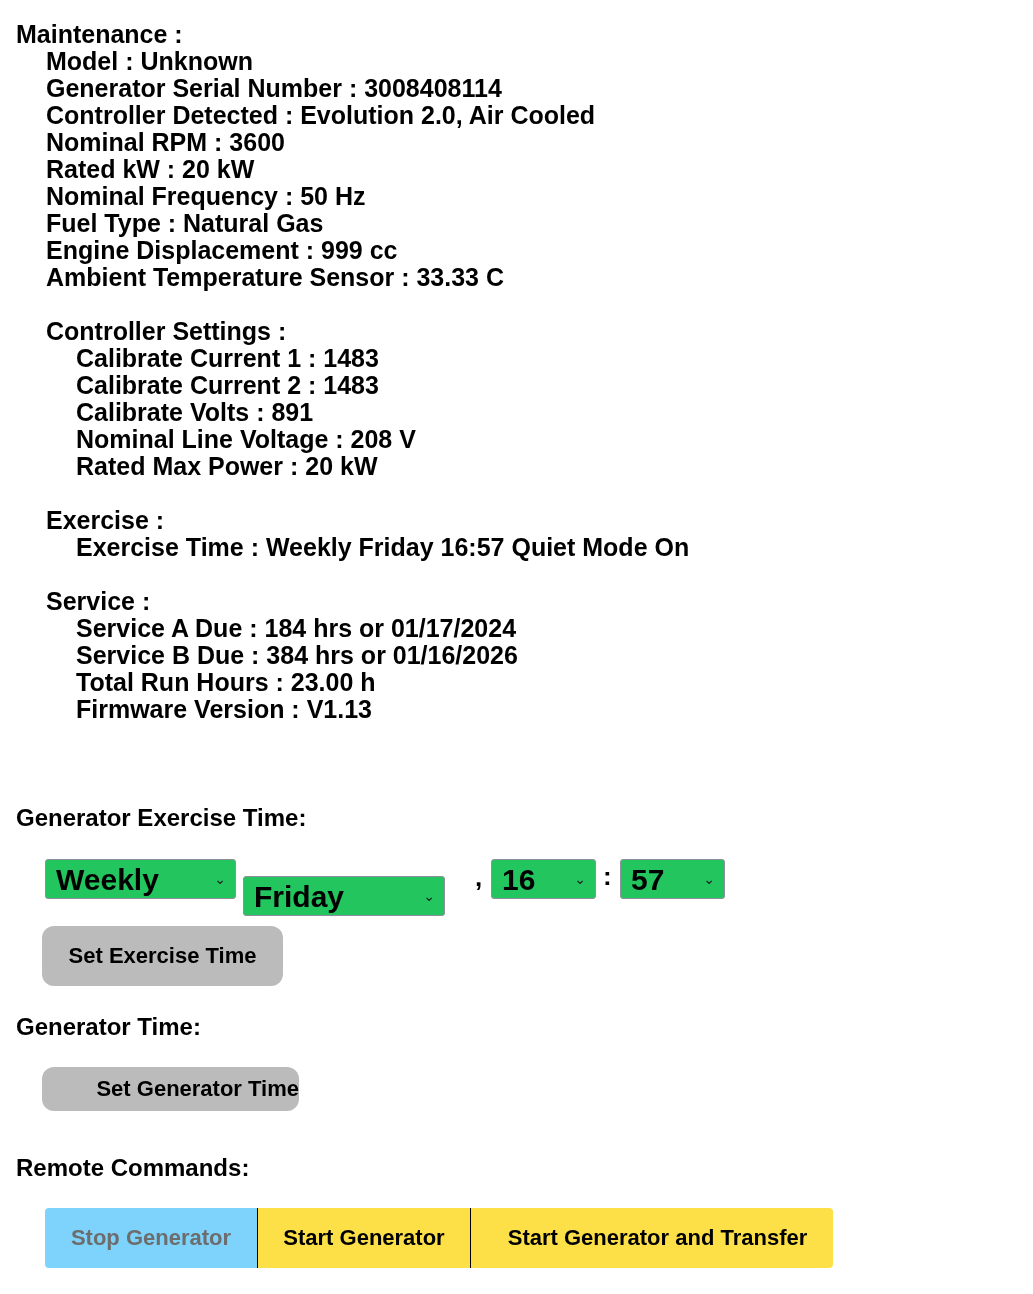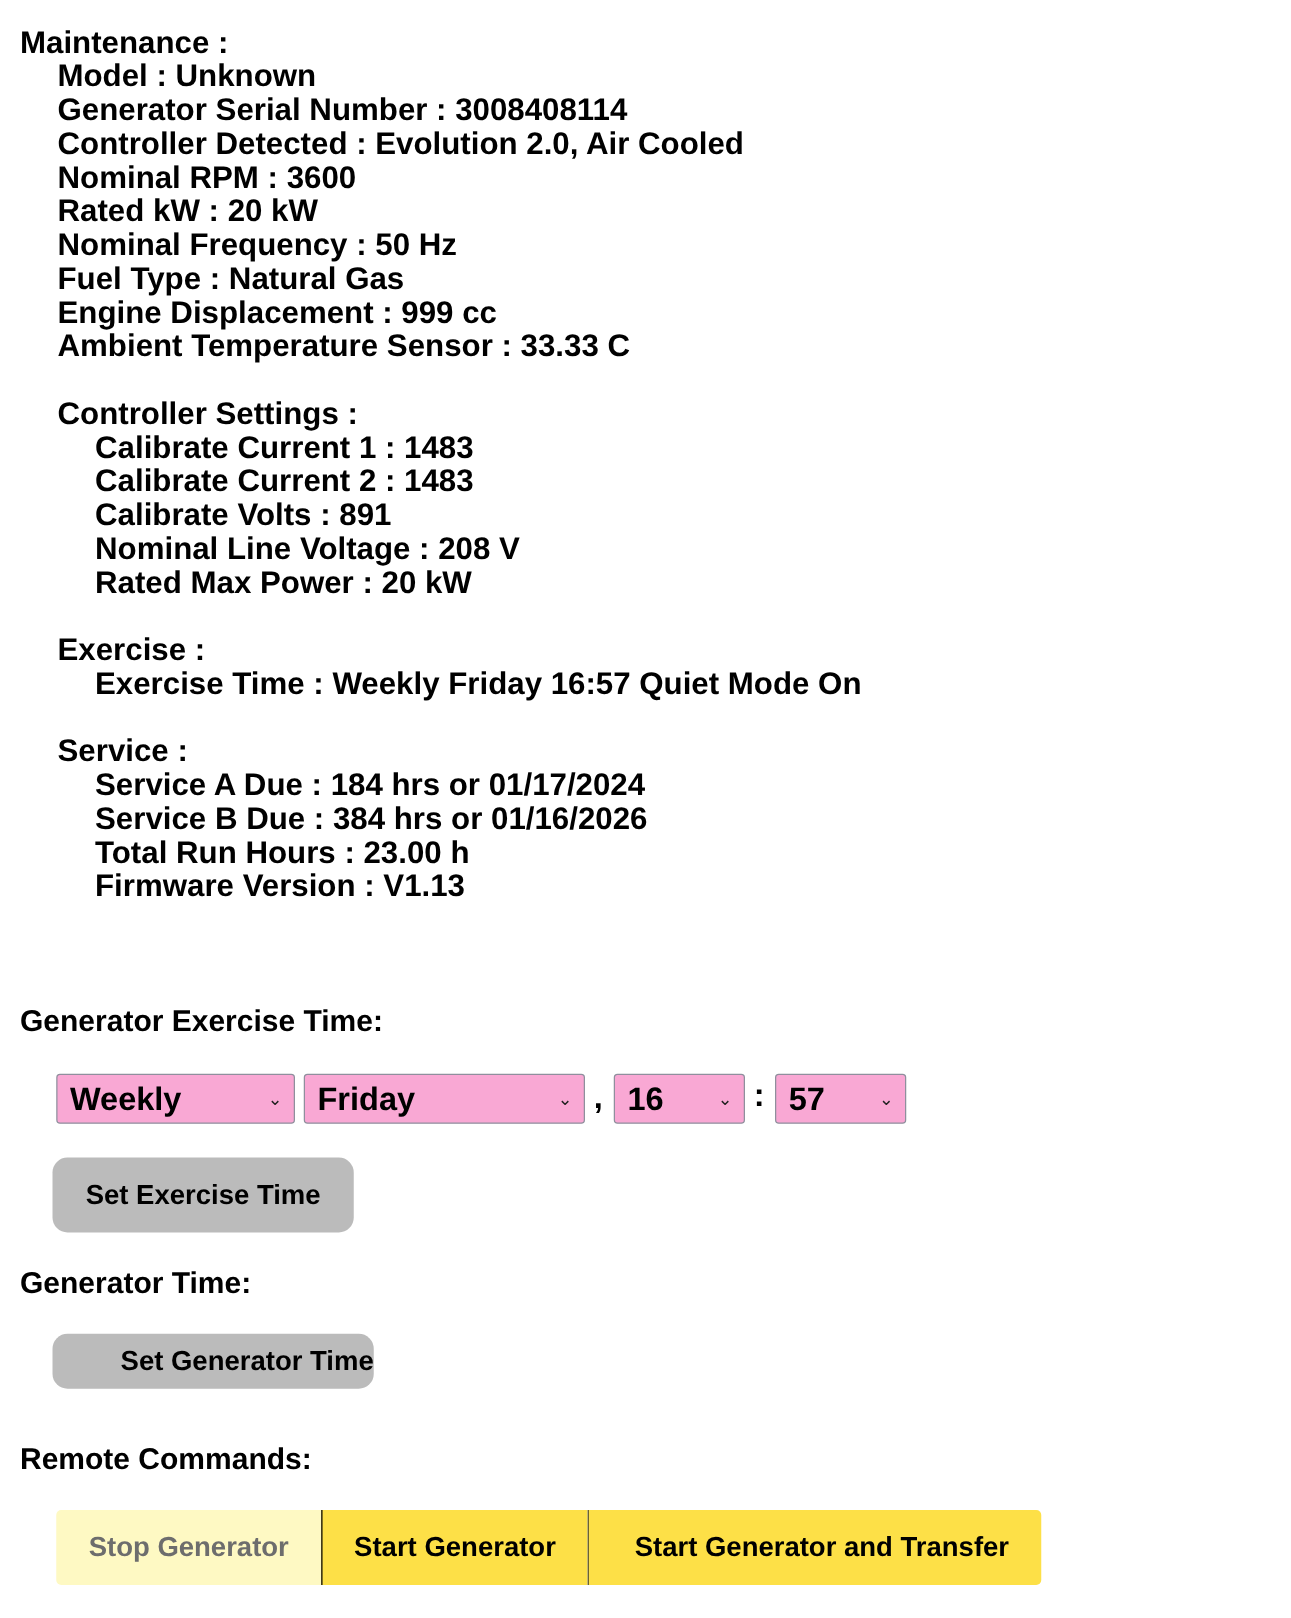--- a/index.html
+++ b/index.html
@@ -9,22 +9,22 @@
     font-size:25px;
   }
   .info { position:absolute; left:16px; top:21px; line-height:27px; }
   .l0 { padding-left:0; white-space:pre; }
   .l1 { padding-left:30px; white-space:pre; }
   .l2 { padding-left:60px; white-space:pre; }
   .gap { height:27px; }
   .section-title { position:absolute; left:16px; font-size:24px; line-height:27px; }
   select {
     position:absolute; top:859px; height:40px;
-    font-family:"Liberation Sans", sans-serif; font-weight:bold; font-size:26px;
-    background:#f9a8d4; border:1px solid #8f8f9d; border-radius:3px;
+    font-family:"Liberation Sans", sans-serif; font-weight:bold; font-size:30px;
+    background:#22c55e; border:1px solid #8f8f9d; border-radius:3px;
     padding:0 0 0 10px; color:#000; appearance:none; -webkit-appearance:none;
     box-sizing:border-box;
   }
   .sel-wrap { position:absolute; top:859px; height:40px; }
   .sel-wrap select { position:static; width:100%; height:100%; }
   .chev {
     position:absolute; right:10px; top:50%; transform:translateY(-50%);
     font-size:14px; font-weight:normal; pointer-events:none; color:#222;
   }
   .sep { position:absolute; top:862px; font-size:26px; }
@@ -34,21 +34,21 @@
     color:#000; cursor:pointer; padding:0; text-align:center;
   }
   .cmd-group { position:absolute; left:45px; top:1208px; height:60px; display:flex; }
   .cmd-group .cmd {
     height:60px; border:none; background:#fde047;
     font-family:"Liberation Sans", sans-serif; font-weight:bold; font-size:22px;
     color:#000; padding:0 18px; border-left:1px solid #000;
   }
   .cmd-group .cmd:first-child { border-left:none; border-radius:4px 0 0 4px; }
   .cmd-group .cmd:last-child { border-radius:0 4px 4px 0;padding-left:29px; }
-  .cmd-group .cmd.active { background:#fef9c3; color:#6d6d6d; }
+  .cmd-group .cmd.active { background:#7dd3fc; color:#6d6d6d; }
 </style>
 </head>
 <body>
 
 <div class="info">
   <div class="l0">Maintenance :</div>
   <div class="l1">Model : Unknown</div>
   <div class="l1">Generator Serial Number : 3008408114</div>
   <div class="l1">Controller Detected : Evolution 2.0, Air Cooled</div>
   <div class="l1">Nominal RPM : 3600</div>
@@ -74,21 +74,21 @@
   <div class="l2">Total Run Hours : 23.00 h</div>
   <div class="l2">Firmware Version : V1.13</div>
 </div>
 
 <div class="section-title" style="top:804px;">Generator Exercise Time:</div>
 
 <div class="sel-wrap" style="left:45px; width:191px;">
   <select><option>Weekly</option></select>
   <span class="chev">⌄</span>
 </div>
-<div class="sel-wrap" style="left:243px; width:225px;">
+<div class="sel-wrap" style="left:243px; width:202px;margin-top:17px;">
   <select><option>Friday</option></select>
   <span class="chev">⌄</span>
 </div>
 <span class="sep" style="left:475px;">,</span>
 <div class="sel-wrap" style="left:491px; width:105px;">
   <select><option>16</option></select>
   <span class="chev">⌄</span>
 </div>
 <span class="sep" style="left:603px; top:861px;">:</span>
 <div class="sel-wrap" style="left:620px; width:105px;">

